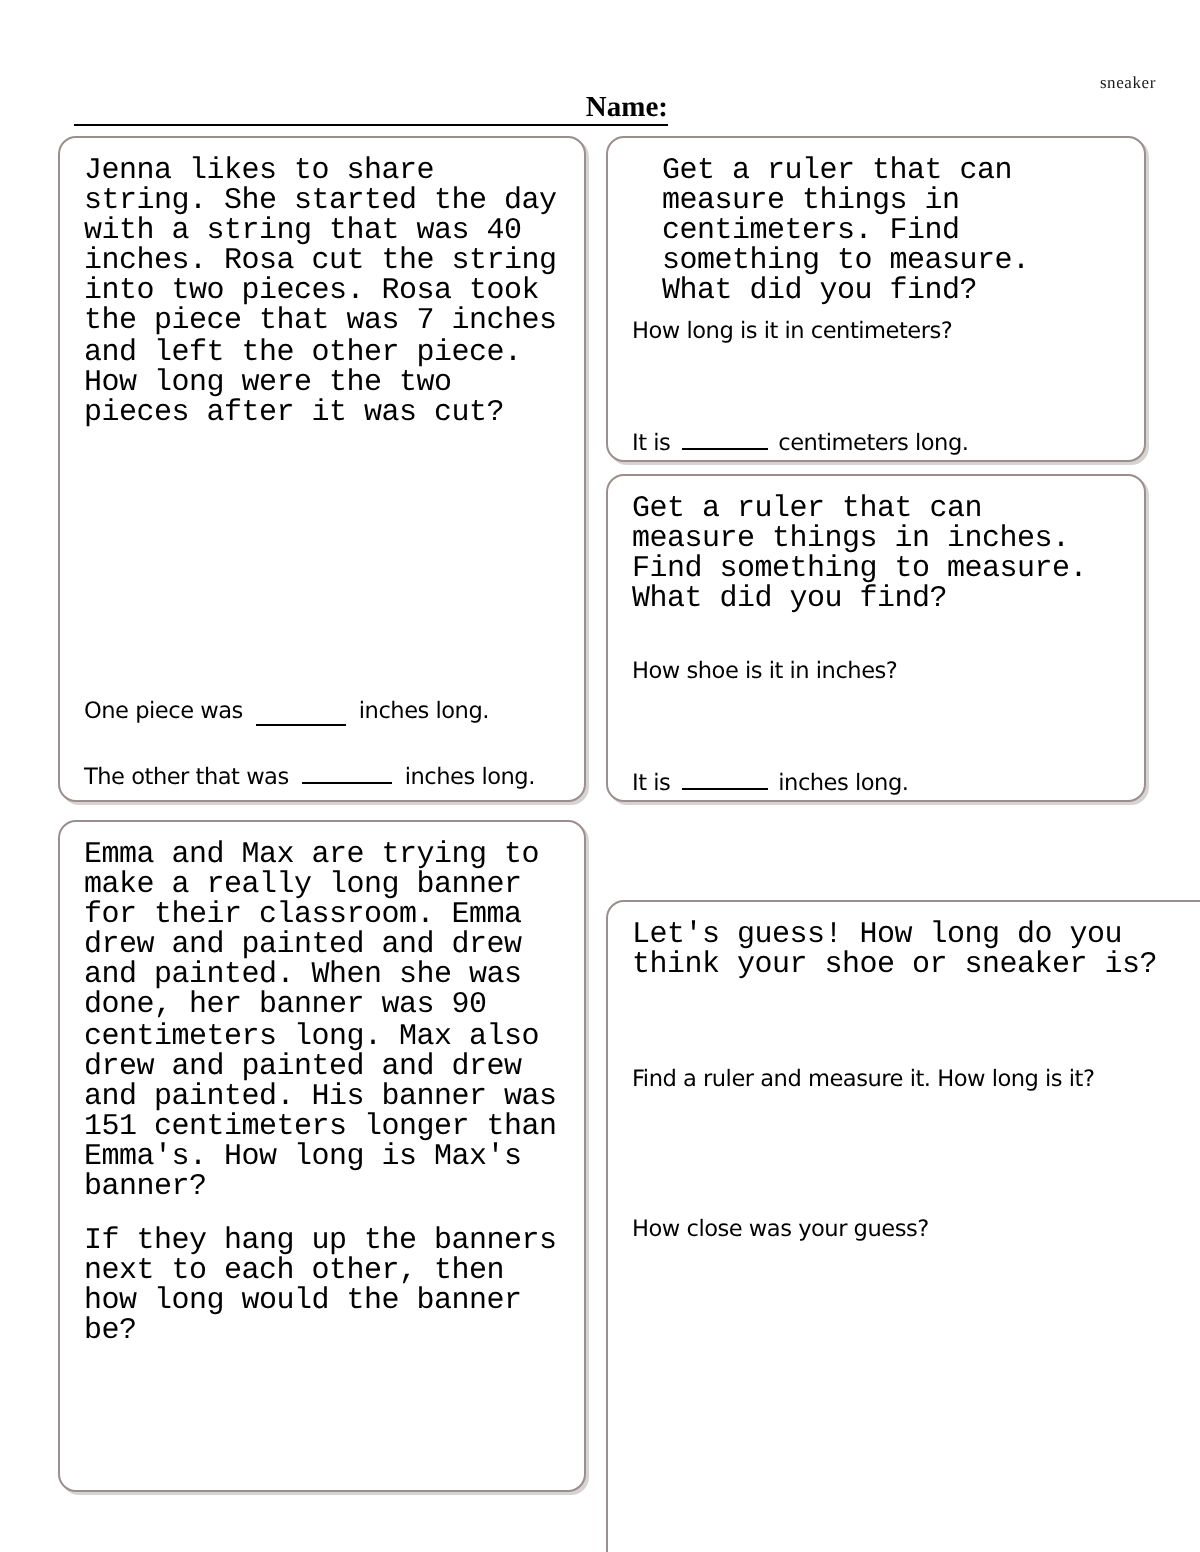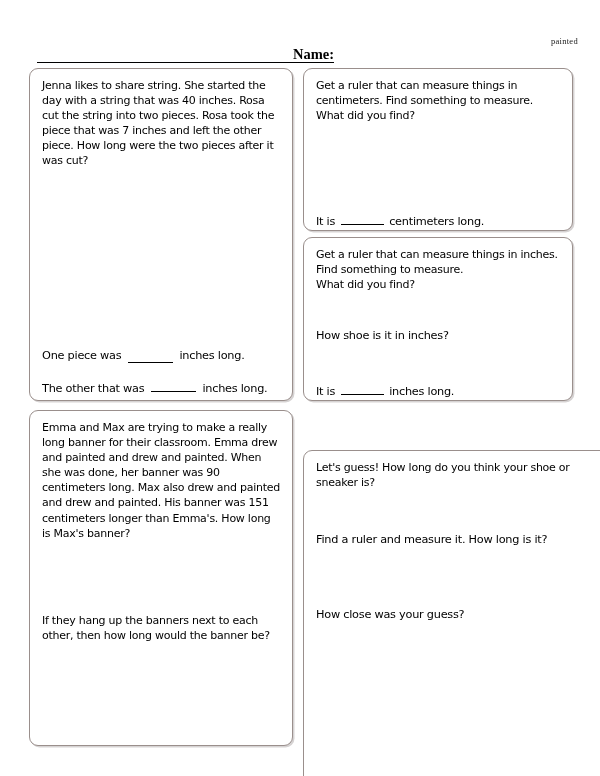--- a/index.html
+++ b/index.html
@@ -60,25 +60,26 @@
   }
 
   #box-string      { left: 29px;  top: 68px;  width: 264px; height: 333px; }
   #box-banner      { left: 29px;  top: 410px; width: 264px; height: 336px; }
   #box-cm-ruler    { left: 303px; top: 68px;  width: 270px; height: 163px; }
   #box-in-ruler    { left: 303px; top: 237px; width: 270px; height: 164px; }
   #box-shoe        { left: 303px; top: 410px; width: 314px; height: 336px; margin-top: 40px; }
 
   
   .para {
-    font-size: 11px;
+    font-size: 15px;
     line-height: 15.1px;
     color: #000;
     letter-spacing: -0.25px;
     white-space: pre-line;
+    font-family: Liberation Mono, monospace;
   }
   .qline {
     font-size: 11.3px;
     line-height: 15.1px;
     color: #000;
     letter-spacing: -0.25px;
   }
   .answer-line {
     font-size: 11.3px;
     line-height: 15.1px;
@@ -103,21 +104,21 @@
     height: 10px;
   }
 
   
   .stack { position: relative; height: 100%; }
   .at { position: absolute; left: 0; right: 0; }
 </style>
 </head>
 <body>
 
-<div id="brand">painted</div>
+<div id="brand">sneaker</div>
 
 <div id="name-row">
   <span id="name-label">Name:</span>
   <span id="name-line"></span>
 </div>
 
 <div class="qbox" id="box-string">
   <div class="stack">
     <div class="para at" style="top:0;">Jenna likes to share string.  She started the day with a string that was 40 inches. Rosa cut the string into two pieces. Rosa took the piece that was 7 inches and left the other piece. How long were the two pieces after it was cut?</div>
 
@@ -130,23 +131,24 @@
     <div class="answer-line at" style="top:303px;">
       <span>The other that was</span>
       <span class="blank"></span>
       <span>inches long.</span>
     </div>
   </div>
 </div>
 
 <div class="qbox" id="box-cm-ruler">
   <div class="stack">
-    <div class="para at" style="top:0;">Get a ruler that can measure things in centimeters. Find something to measure.
+    <div class="para at" style="top:0;margin-left:15px;">Get a ruler that can measure things in centimeters. Find something to measure.
 What did you find?</div>
 
+    <div class="qline at" style="top:80px;">How long is it in centimeters?</div>
 
     <div class="answer-line at" style="top:136px;">
       <span>It is</span>
       <span class="blank-sm"></span>
       <span>centimeters long.</span>
     </div>
   </div>
 </div>
 
 <div class="qbox" id="box-in-ruler">

